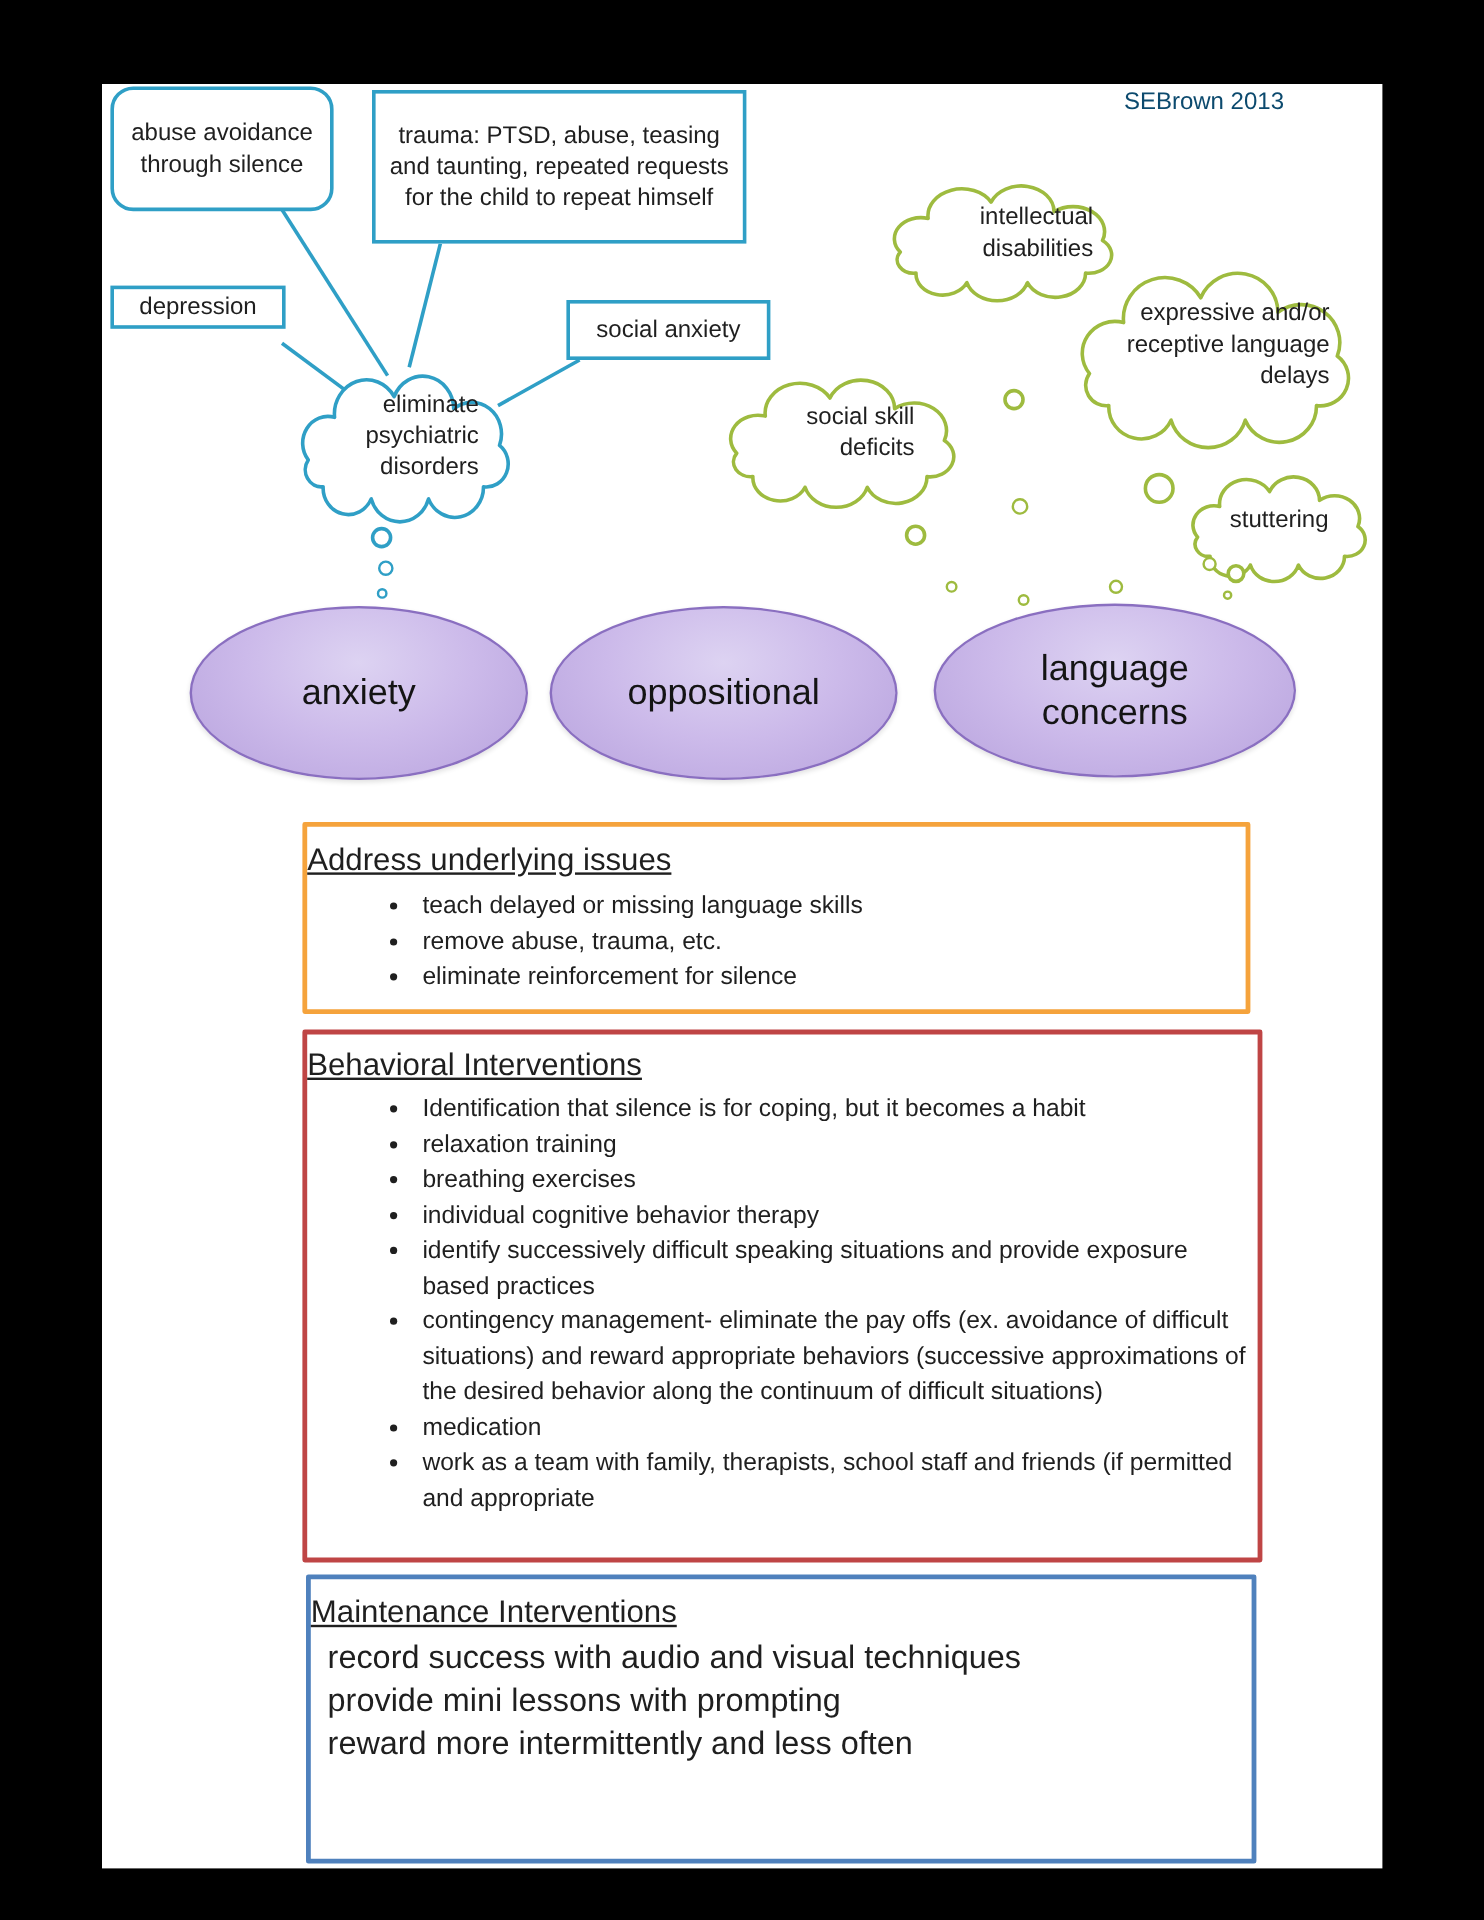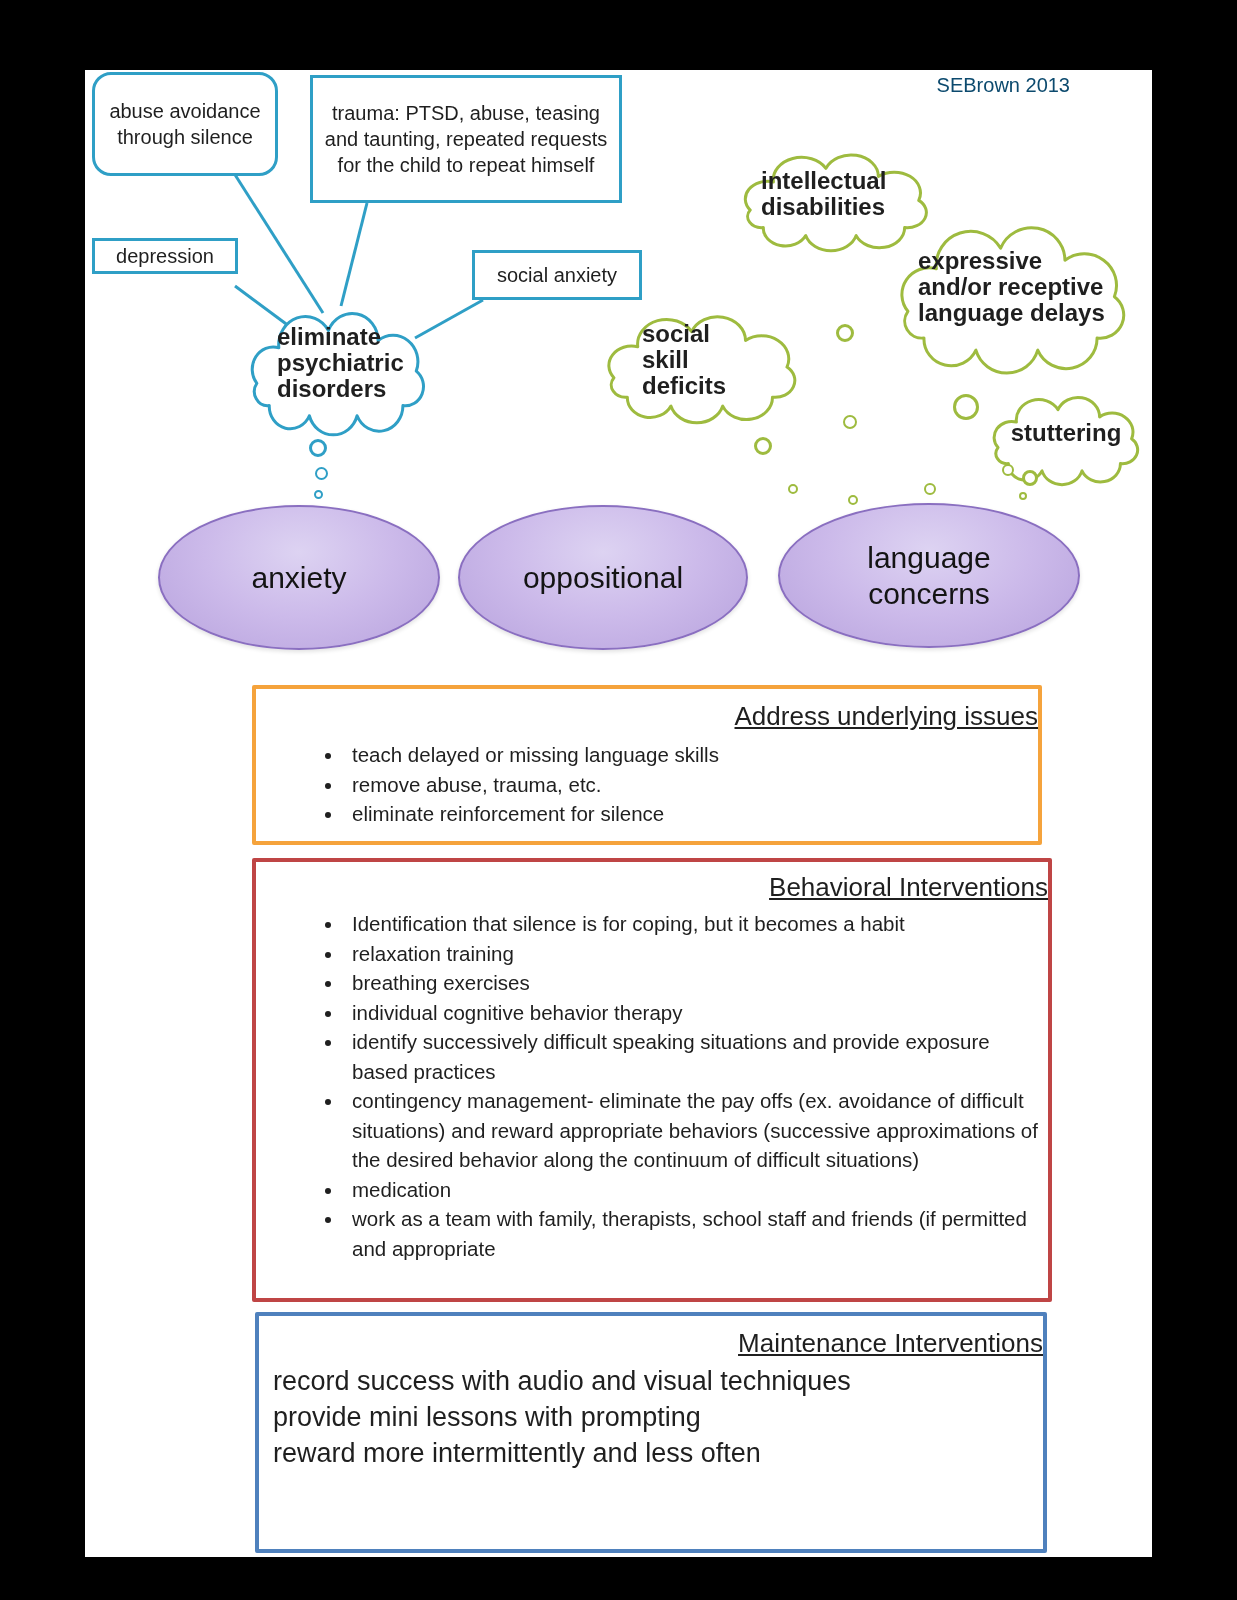--- a/index.html
+++ b/index.html
@@ -26,21 +26,21 @@
     font-size:20px;line-height:26px;padding:4px 10px;
   }
 
   
   .cloud{position:absolute;}
   .cloud svg{position:absolute;inset:0;width:100%;height:100%;overflow:visible;}
   .cloud path{fill:#fff;stroke-width:3;stroke-linejoin:round;vector-effect:non-scaling-stroke;}
   .cloud.blue path{stroke:var(--blue);}
   .cloud.green path{stroke:var(--green);}
   .cloud-label{position:absolute;inset:0;display:flex;align-items:center;justify-content:center;
-    text-align:left;font-size:24px;line-height:26px;font-weight:bold;}
+    text-align:right;font-size:20px;line-height:26px;}
 
   
   .dot{position:absolute;background:#fff;border-radius:50%;border:3px solid;}
   .dot.blue{border-color:var(--blue);}
   .dot.green{border-color:var(--green);}
   .dot.sm{border-width:2px;}
 
   
   .bubble{
     position:absolute;border-radius:50%;border:2px solid var(--purple_border);
@@ -48,21 +48,21 @@
     display:flex;align-items:center;justify-content:center;text-align:center;
     font-size:30px;line-height:36px;color:#141414;
     box-shadow:0 2px 4px rgba(0,0,0,0.12);
   }
 
   
   .panel{position:absolute;background:#fff;border-radius:2px;}
   .panel.orange{border:4px solid var(--orange);}
   .panel.red{border:4px solid var(--red);}
   .panel.bluebox{border:4px solid var(--box_blue);}
-  .panel-title{font-size:26px;font-weight:400;text-align:right;text-decoration:underline;
+  .panel-title{font-size:26px;font-weight:400;text-align:left;text-decoration:underline;
     margin:12px 0 8px;}
   .panel.red .panel-title{margin:10px 0 6px;}
   .bullets{margin:2px 0 0;padding-left:88px;font-size:20.5px;line-height:29.5px;}
   .bullets li{padding-left:8px;margin:0;}
   .plainlines{margin:10px 0 0 14px;font-size:27px;}
   .plainlines p{margin:0 0 11px;line-height:25px;}
 </style>
 </head>
 <body>
 

